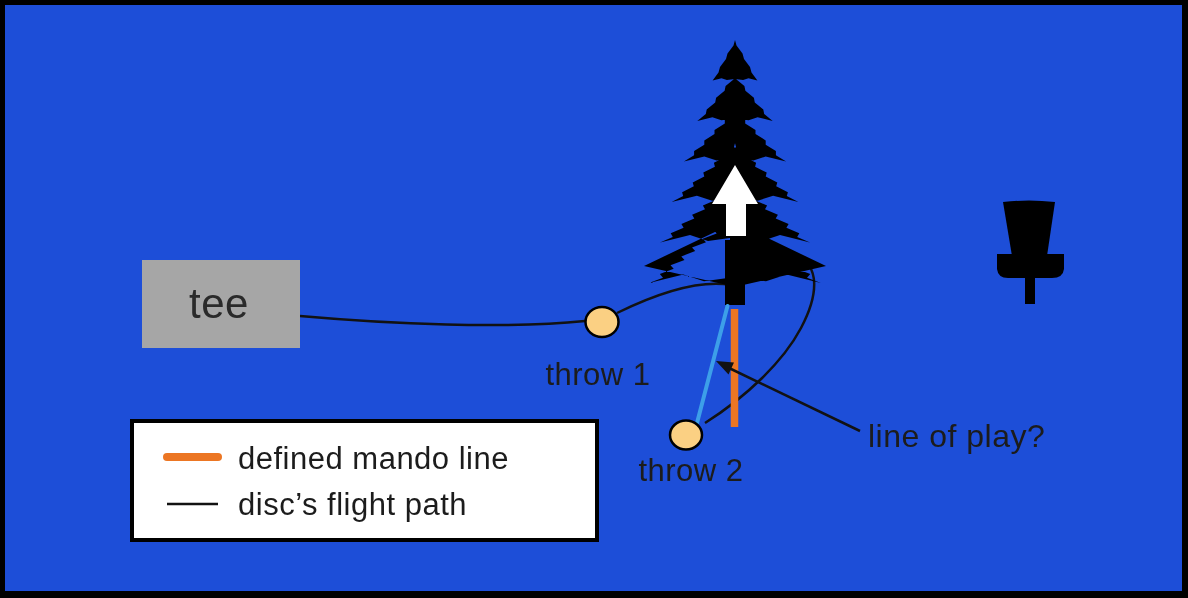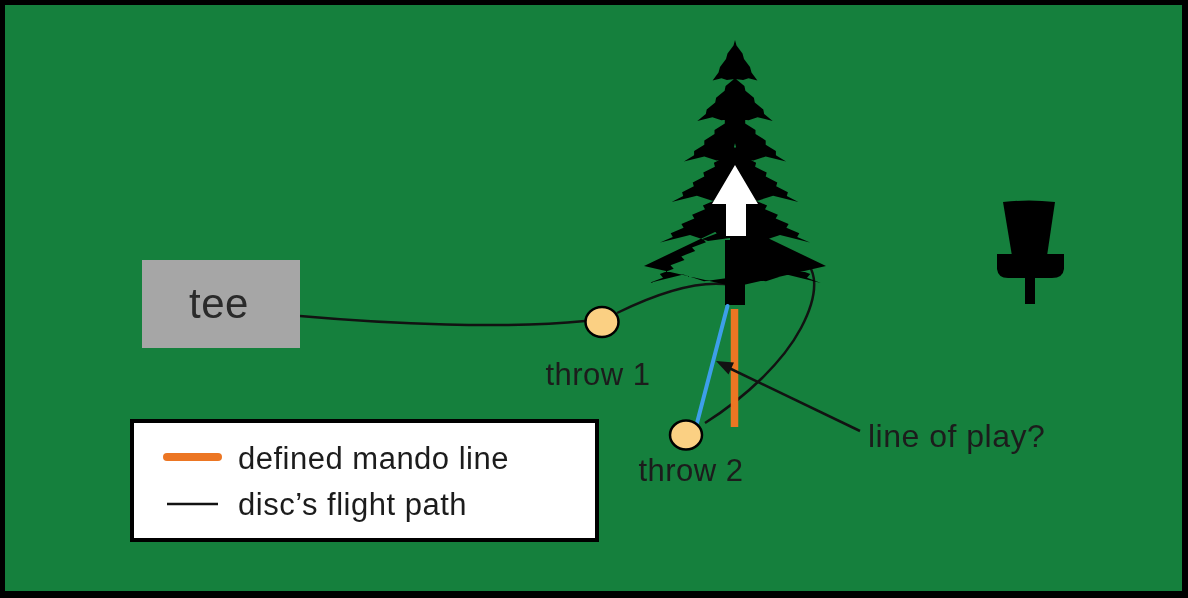--- a/index.html
+++ b/index.html
@@ -1,19 +1,19 @@
 <!DOCTYPE html>
 <html><head>
 <meta charset="utf-8">
 <style>
   html,body{margin:0;padding:0;background:#ffffff;}
   .stage{
     position:relative;
     width:1188px;height:598px;
-    background:#15803d;
+    background:#1d4ed8;
     font-family:"Liberation Sans","DejaVu Sans",sans-serif;
     overflow:hidden;
   }
   svg{display:block;}
   text{
     fill:#1c1c1c;
     letter-spacing:0.5px;
   }
   .lbl{font-size:31px;}
   .lbl-annot{font-size:32px;}

